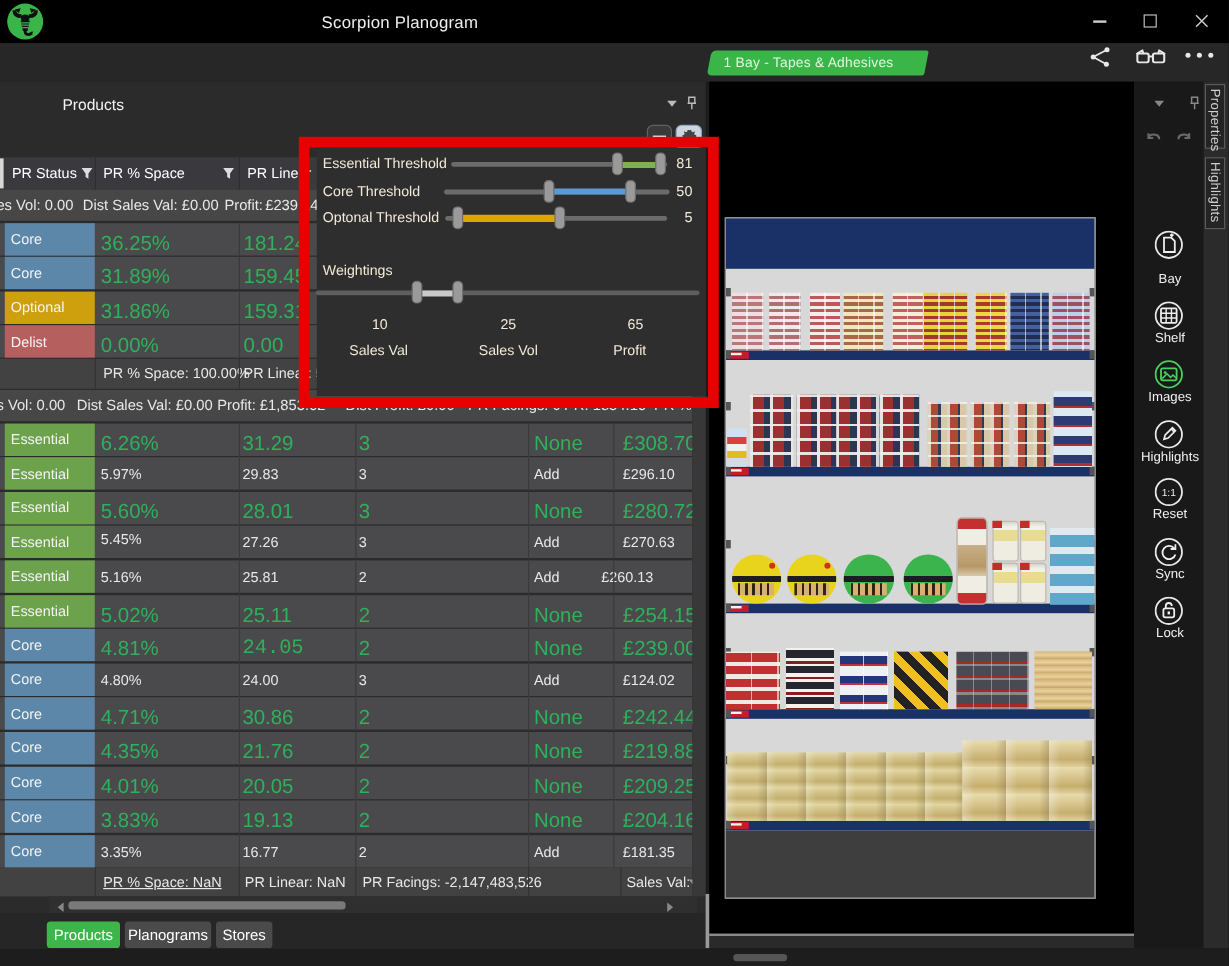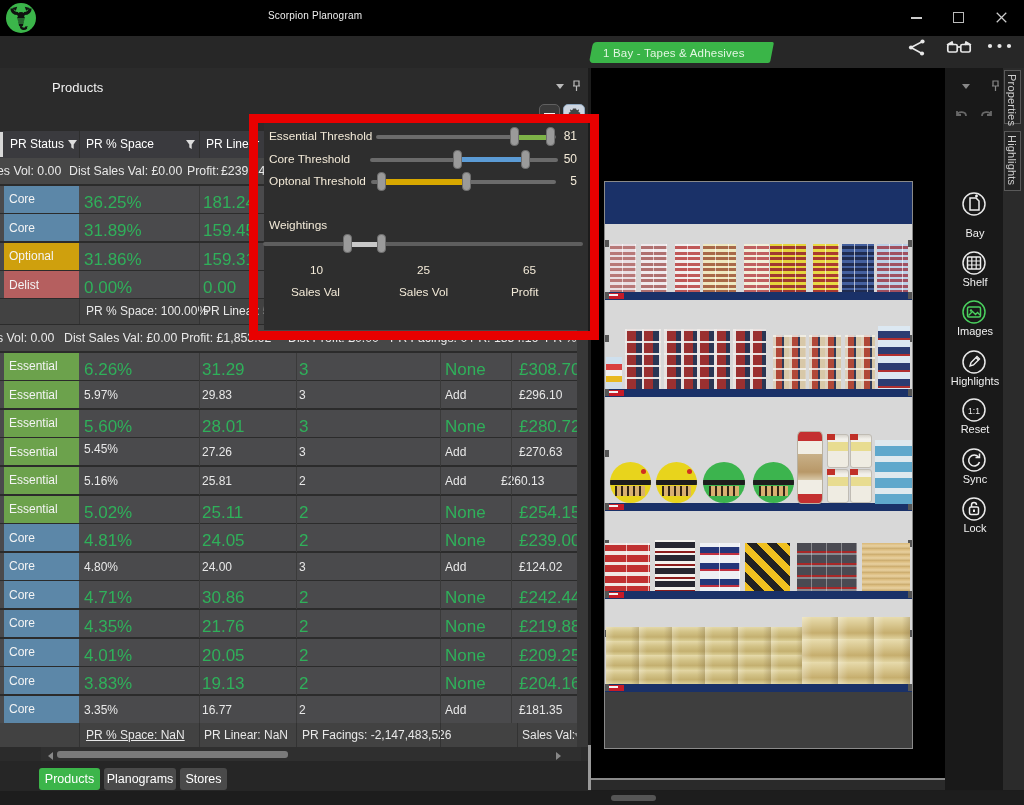--- a/index.html
+++ b/index.html
@@ -1,21 +1,21 @@
 <!DOCTYPE html>
 <html><head><meta charset="utf-8">
 <style>
 html,body{margin:0;padding:0;width:1024px;height:805px;overflow:hidden;background:#000;
  font-family:"Liberation Sans",sans-serif;}
 *{box-sizing:border-box;}
 .abs{position:absolute;}
 #root{position:relative;width:1024px;height:805px;background:#1c1c1c;}
 
 #titlebar{left:0;top:0;width:1024px;height:36px;background:#000;}
-#title{left:268px;top:10px;color:#efefef;font-size:10px;letter-spacing:.2px;}
+#title{left:268px;top:10px;color:#efefef;font-size:14px;letter-spacing:.2px;}
 
 #bar2{left:0;top:36px;width:1024px;height:32px;background:#272727;}
 #gtab{left:591px;top:42px;width:181px;height:21px;background:#3ab548;
  transform:skewX(-11deg);border-radius:4px 2px 2px 4px;}
 #gtabtxt{left:603px;top:46.5px;color:#e2f6e2;font-size:11.5px;letter-spacing:.2px;}
 
 #lpanel{left:0;top:68px;width:588px;height:700px;background:#2b2b2b;}
 .hdrtxt{color:#f2f2f2;font-size:13px;}
 .ghead{left:0;width:577px;height:27px;background:#3a3a3e;color:#fff;font-size:12px;}
 .srow{left:0;width:577px;height:26px;background:#474747;color:#ececec;font-size:12.5px;}
@@ -232,21 +232,21 @@
         <div class="gcell" style="left:445px;top:7px;">None</div>
         <div class="gcell" style="left:519px;top:7px;">£254.15</div>
         <div class="vline" style="left:199px;height:28px;"></div>
         <div class="vline" style="left:296px;height:28px;"></div>
         <div class="vline" style="left:440px;height:28px;"></div>
         <div class="vline" style="left:511px;height:28px;"></div>
       </div>
       <div class="abs row" style="top:524.1000000000001px;height:27.1px;">
         <div class="status" style="background:#5c87a8;height:27.1px;">Core</div>
         <div class="gcell" style="left:84px;top:7px;">4.81%</div>
-        <div class="gcell" style="left:202px;top:7px;">24.05</div>
+        <div class="gcell" style="left:202px;top:7px;font-family:Liberation Mono, monospace;">24.05</div>
         <div class="gcell" style="left:299px;top:7px;">2</div>
         <div class="gcell" style="left:445px;top:7px;">None</div>
         <div class="gcell" style="left:519px;top:7px;">£239.00</div>
         <div class="vline" style="left:199px;height:28px;"></div>
         <div class="vline" style="left:296px;height:28px;"></div>
         <div class="vline" style="left:440px;height:28px;"></div>
         <div class="vline" style="left:511px;height:28px;"></div>
       </div>
       <div class="abs row" style="top:552.7000000000002px;height:27.1px;">
         <div class="status" style="background:#5c87a8;height:27.1px;">Core</div>

